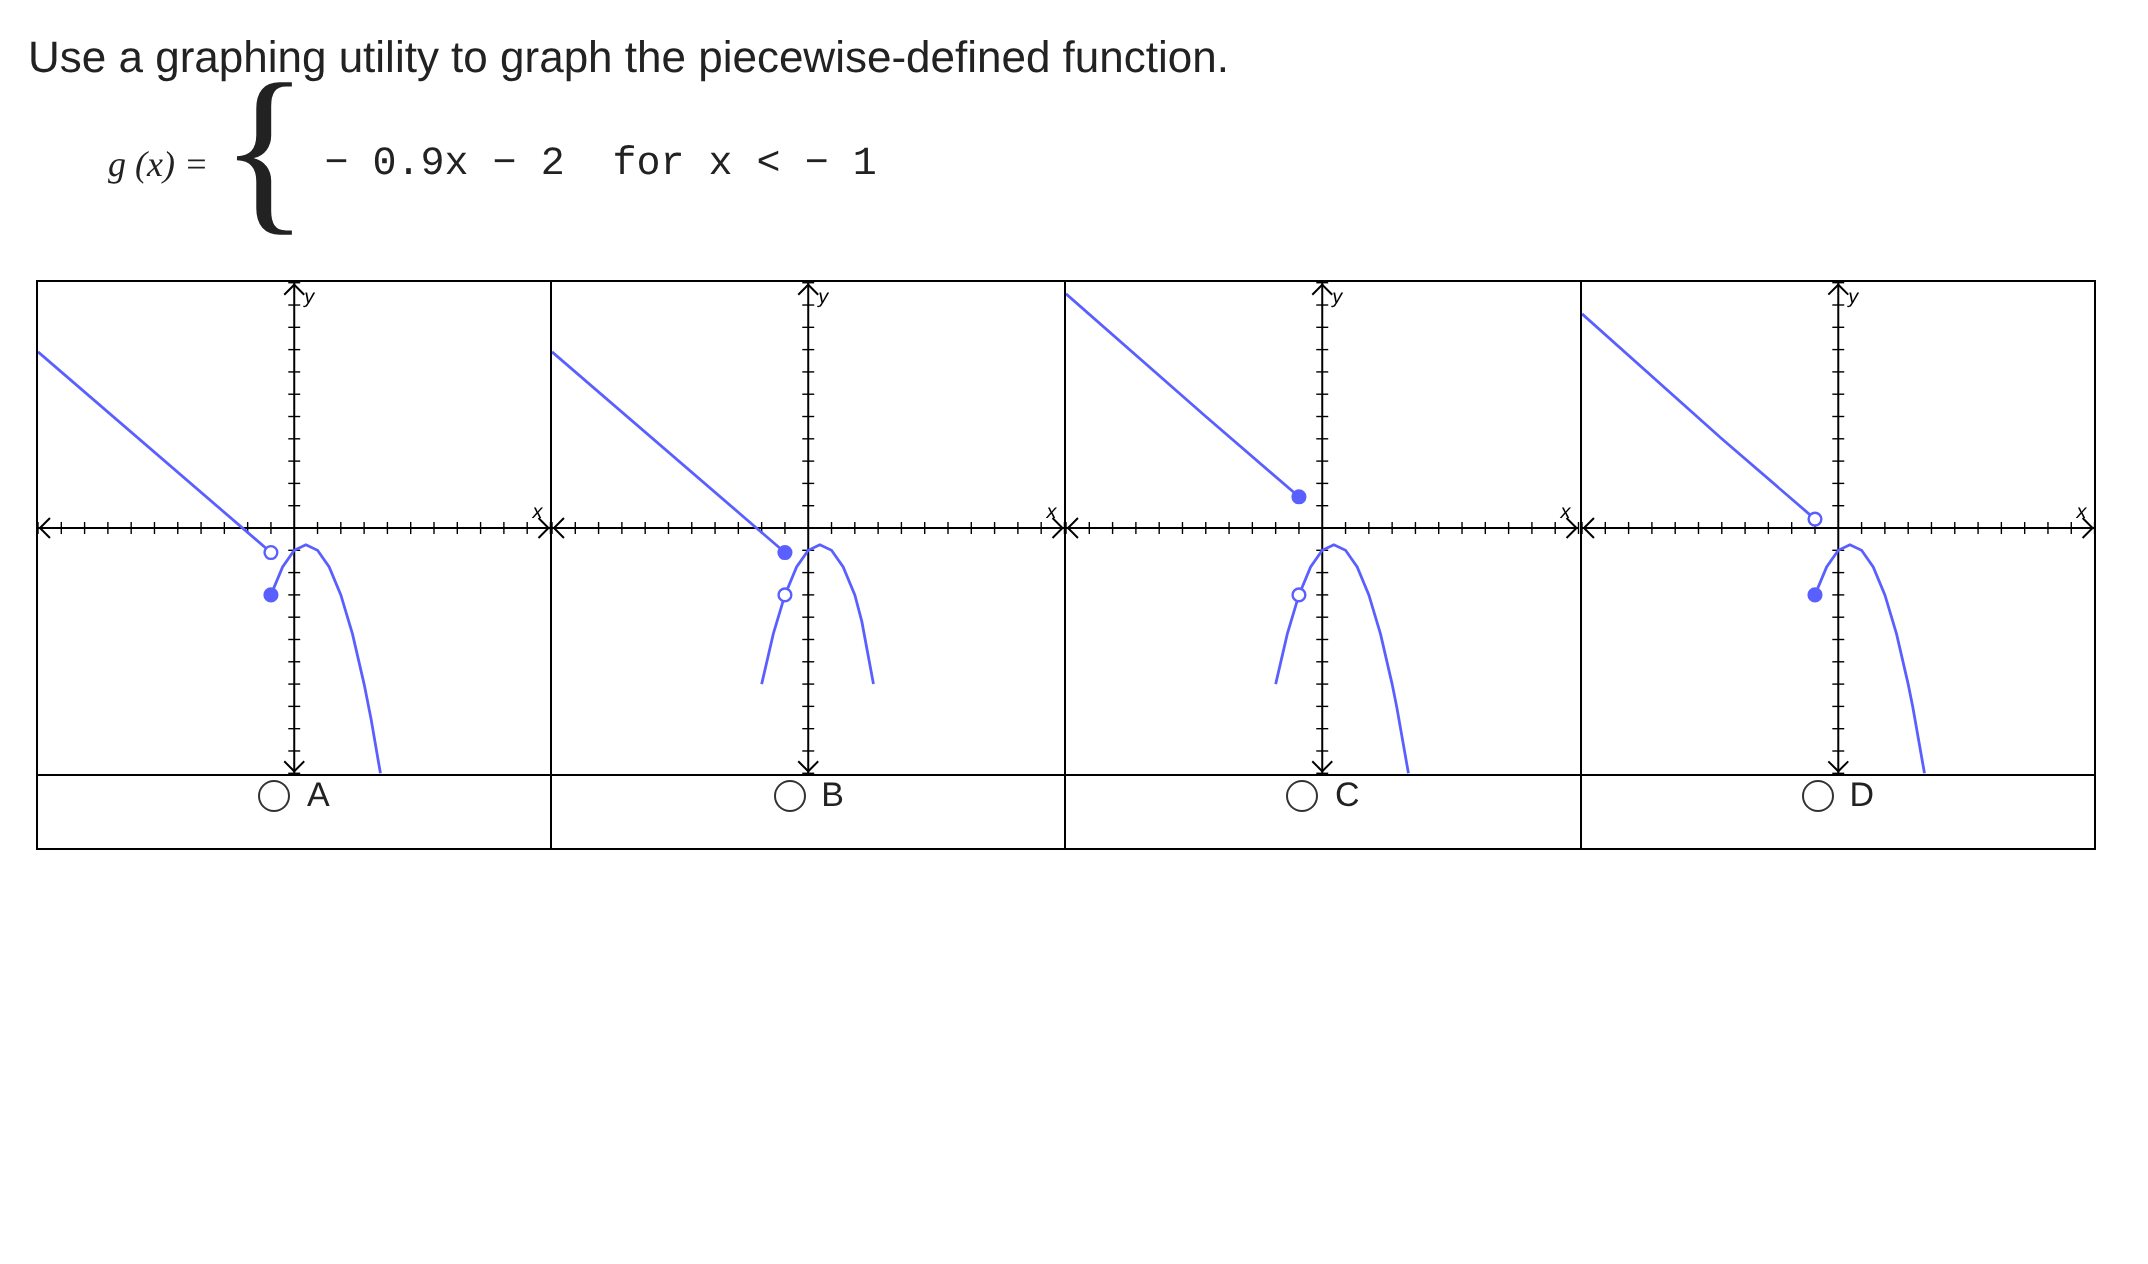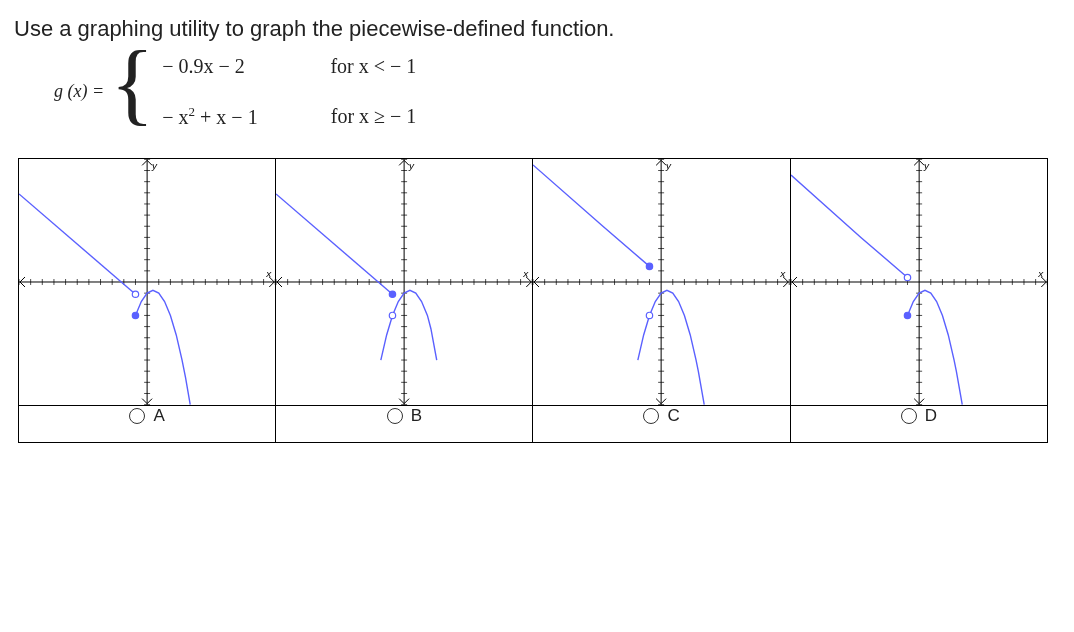--- a/index.html
+++ b/index.html
@@ -38,21 +38,21 @@
   .cases {
     display: flex;
     flex-direction: column;
     gap: 26px;
   }
   .case-row {
     display: flex;
     align-items: baseline;
     gap: 14px;
     font-size: 20px;
-    font-family: Liberation Serif, serif;
+    font-family: Liberation Mono, monospace;
   }
   .expr { min-width: 130px; }
   .cond { min-width: 110px; text-align: right; }
   .sup { font-size: 0.65em; vertical-align: super; }
   .qtext2 { font-size: 22px; margin-top: 14px; margin-bottom: 6px; }
   .choices-table {
     border-collapse: collapse;
     width: 1030px;
     margin-left: 4px;
   }
@@ -86,26 +86,20 @@
 
   <div class="qtext1">Use a graphing utility to graph the piecewise-defined function.</div>
 
   <div class="piecewise">
     <span class="gx">g (x) =</span>
     <span class="brace">{</span>
     <div class="cases">
       <div class="case-row">
         <span class="expr">− 0.9x − 2</span>
         <span class="cond">for x &lt; − 1</span>
-      </div>
-      <div class="case-row">
-        <span class="expr">
-          <span>− x</span><span class="sup">2</span><span> + x − 1</span>
-        </span>
-        <span class="cond">for x ≥ − 1</span>
       </div>
     </div>
   </div>
 
 
   <table class="choices-table">
     <tbody>
         <tr>
       <td class="graph-cell">
             <svg class="graph" id="g0" viewBox="0 0 257 246">

